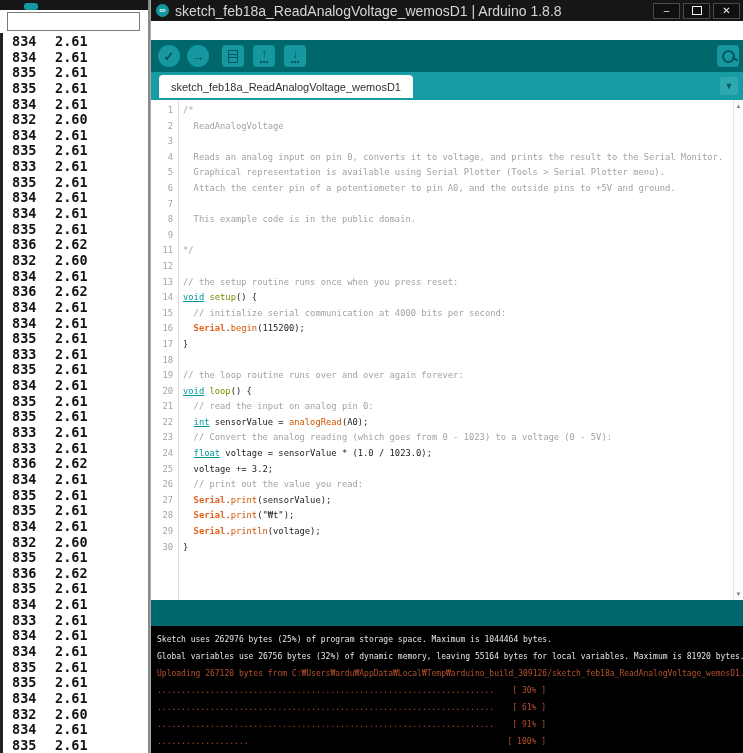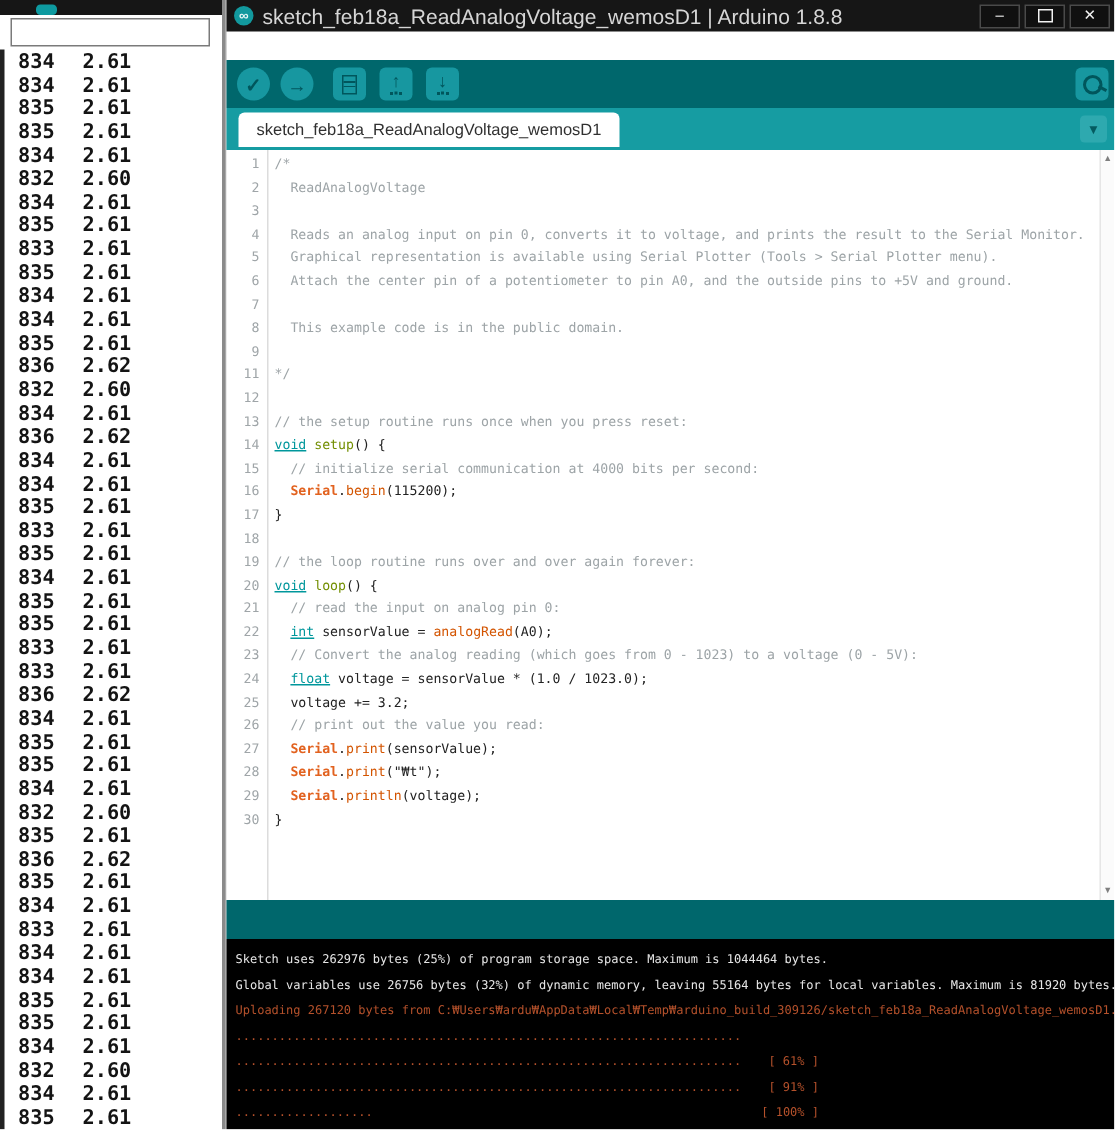--- a/index.html
+++ b/index.html
@@ -225,21 +225,21 @@
       </div>
     </div>
 
     <div id="status-bar"></div>
 
     <div id="console">
       <div id="console-lines">
           <div class="cline white">Sketch uses 262976 bytes (25%) of program storage space. Maximum is 1044464 bytes.</div>
           <div class="cline white">Global variables use 26756 bytes (32%) of dynamic memory, leaving 55164 bytes for local variables. Maximum is 81920 bytes.</div>
           <div class="cline orange">Uploading 267120 bytes from C:₩Users₩ardu₩AppData₩Local₩Temp₩arduino_build_309126/sketch_feb18a_ReadAnalogVoltage_wemosD1.ino.bin</div>
-          <div class="cline orange"><span>......................................................................</span></div>
+          <div class="cline orange"><span>......................................................................</span><span class="plabel">[ 30% ]</span></div>
           <div class="cline orange"><span>......................................................................</span><span class="plabel">[ 61% ]</span></div>
           <div class="cline orange"><span>......................................................................</span><span class="plabel">[ 91% ]</span></div>
           <div class="cline orange"><span>...................</span><span class="plabel">[ 100% ]</span></div>
         </div>
     </div>
 
   </section>
 </div>
 
 </body></html>

